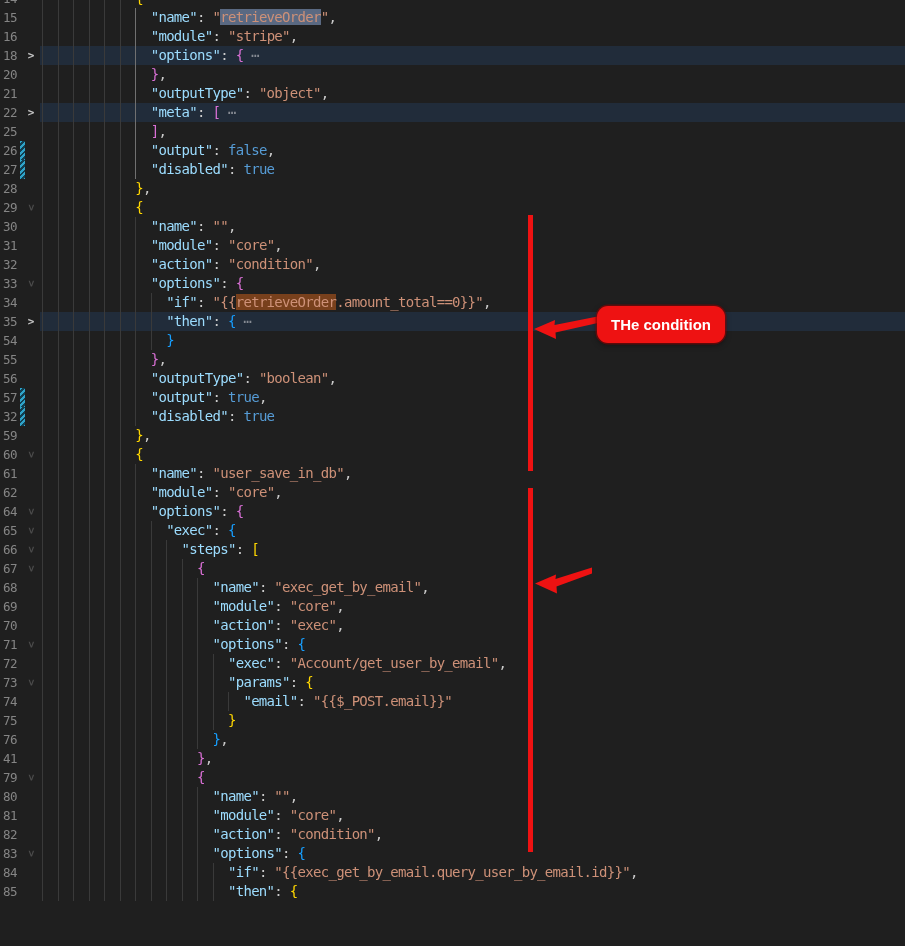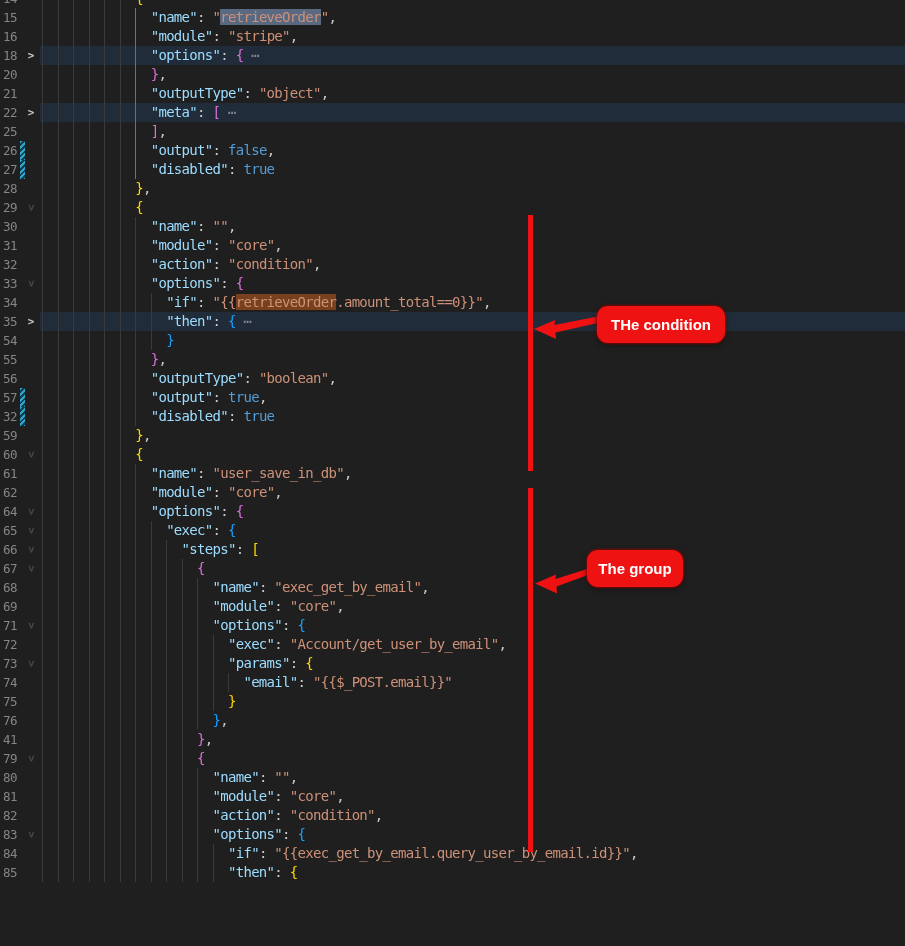--- a/index.html
+++ b/index.html
@@ -463,20 +463,35 @@
         <div class="g" style="left: 57.92px;"></div>
         <div class="g" style="left: 73.38px;"></div>
         <div class="g" style="left: 88.84px;"></div>
         <div class="g" style="left: 104.3px;"></div>
         <div class="g" style="left: 119.76px;"></div>
         <div class="g" style="left: 135.22px;"></div>
         <div class="g" style="left: 150.68px;"></div>
         <div class="g" style="left: 166.14px;"></div>
         <div class="g" style="left: 181.6px;"></div>
         <div class="g" style="left: 197.06px;"></div>
+        <span class="num">70</span>
+        <span class="code">                        <span class="tok-k">"action"</span><span class="tok-p">: </span><span class="tok-s">"exec"</span><span class="tok-p">,</span></span>
+      </div>
+      <div class="row">
+        <div class="g" style="left: 42.46px;"></div>
+        <div class="g" style="left: 57.92px;"></div>
+        <div class="g" style="left: 73.38px;"></div>
+        <div class="g" style="left: 88.84px;"></div>
+        <div class="g" style="left: 104.3px;"></div>
+        <div class="g" style="left: 119.76px;"></div>
+        <div class="g" style="left: 135.22px;"></div>
+        <div class="g" style="left: 150.68px;"></div>
+        <div class="g" style="left: 166.14px;"></div>
+        <div class="g" style="left: 181.6px;"></div>
+        <div class="g" style="left: 197.06px;"></div>
         <span class="num">71</span>
         <span class="chev exp">&gt;</span>
         <span class="code">                        <span class="tok-k">"options"</span><span class="tok-p">: </span><span class="tok-g3">{</span></span>
       </div>
       <div class="row">
         <div class="g" style="left: 42.46px;"></div>
         <div class="g" style="left: 57.92px;"></div>
         <div class="g" style="left: 73.38px;"></div>
         <div class="g" style="left: 88.84px;"></div>
         <div class="g" style="left: 104.3px;"></div>
@@ -684,17 +699,14 @@
     <div id="vline-group" class="vline"></div>
 
     <svg id="arrows" viewBox="0 0 905 946" xmlns="http://www.w3.org/2000/svg">
       <polygon points="534,329 555,320 554.5,325 600,316 600,322.5 555.5,332.5 556,339" fill="#ee1212"></polygon>
       <polygon points="535,583.5 556,574.5 555.5,579 592,567.5 592,573.5 556.5,586.5 557,593.5" fill="#ee1212"></polygon>
     </svg>
 
     <div id="callout-condition" class="callout">
       <span>THe condition</span>
     </div>
-    <div id="callout-group" class="callout">
-      <span>The group</span>
-    </div>
   </div>
 </div>
 
 </body></html>

